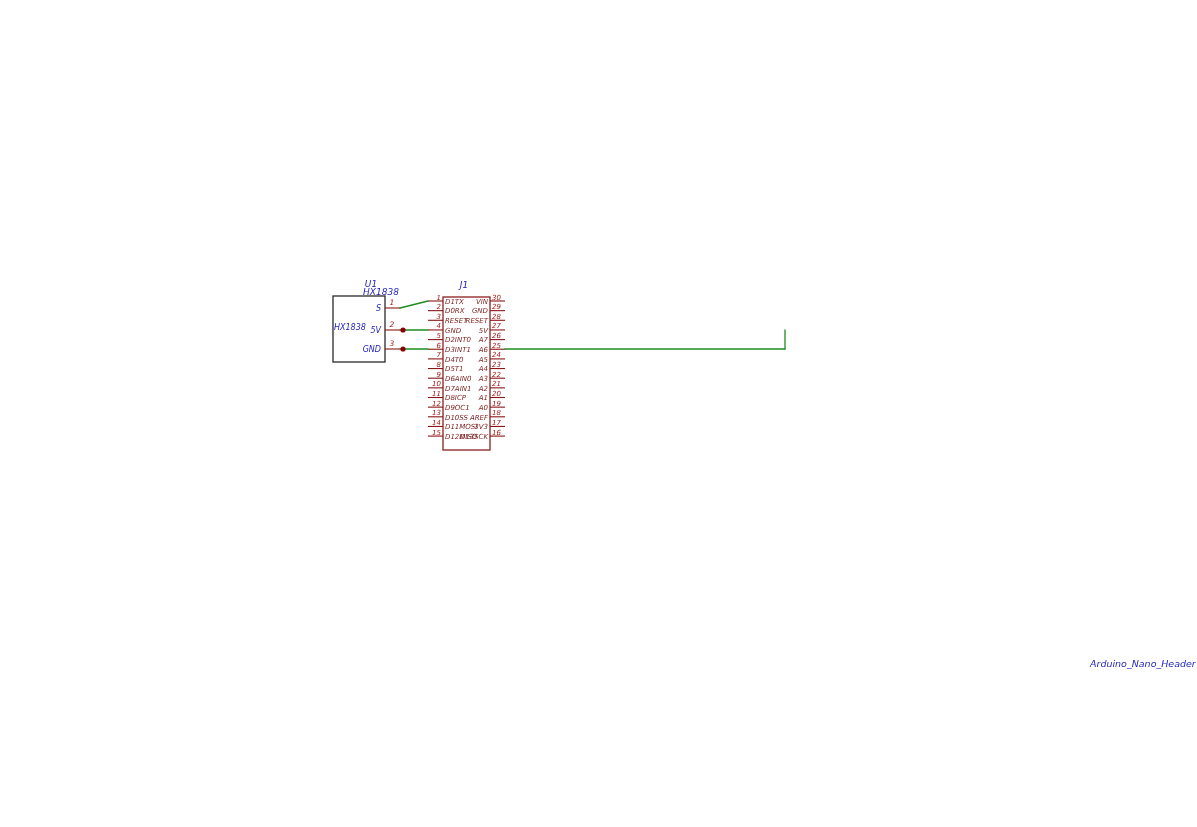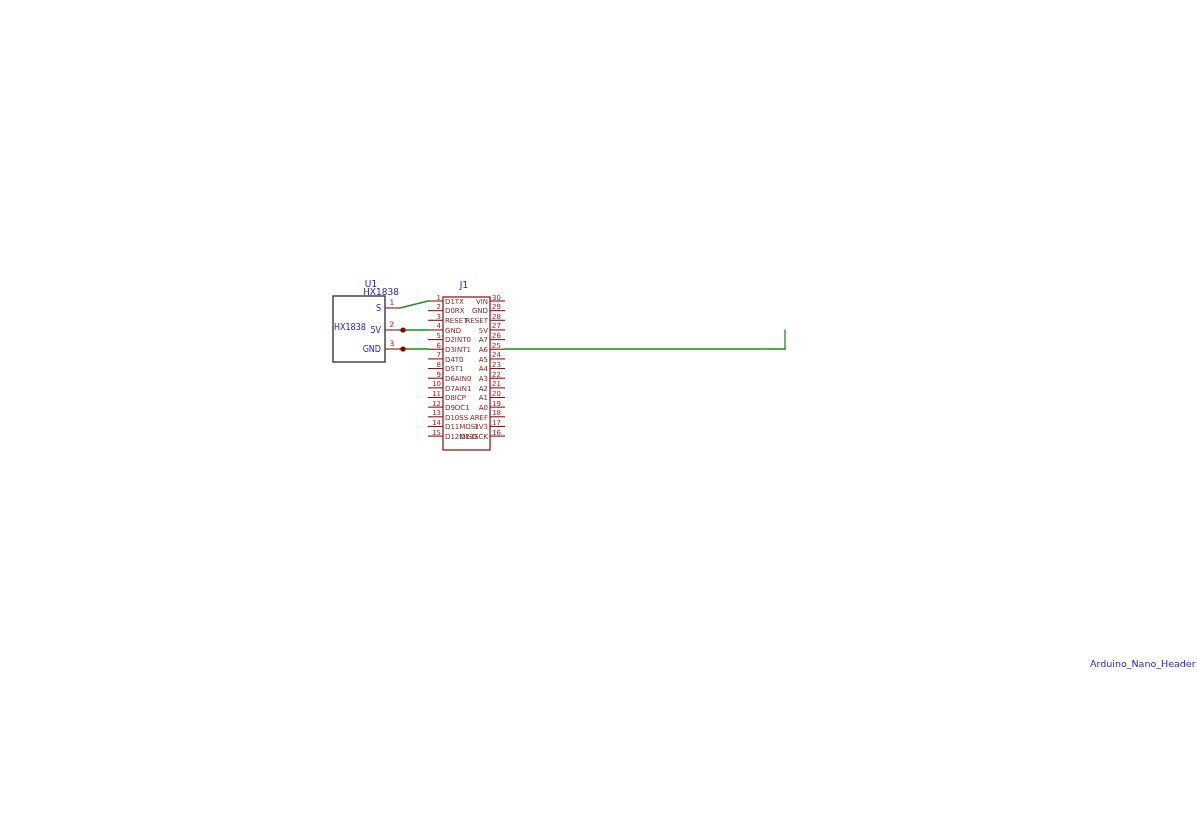--- a/index.html
+++ b/index.html
@@ -7,20 +7,21 @@
     padding: 0;
     background: #ffffff;
   }
   .canvas {
     position: relative;
     width: 1197px;
     height: 827px;
     background: #ffffff;
     overflow: hidden;
     font-family: "DejaVu Sans", sans-serif;
+    font-style: italic;
   }
   svg text {
     font-family: "DejaVu Sans", sans-serif;
   }
 </style>
 </head>
 <body>
 
 <div class="canvas">
   <svg id="schematic" width="1197" height="827" viewBox="0 0 1197 827">

